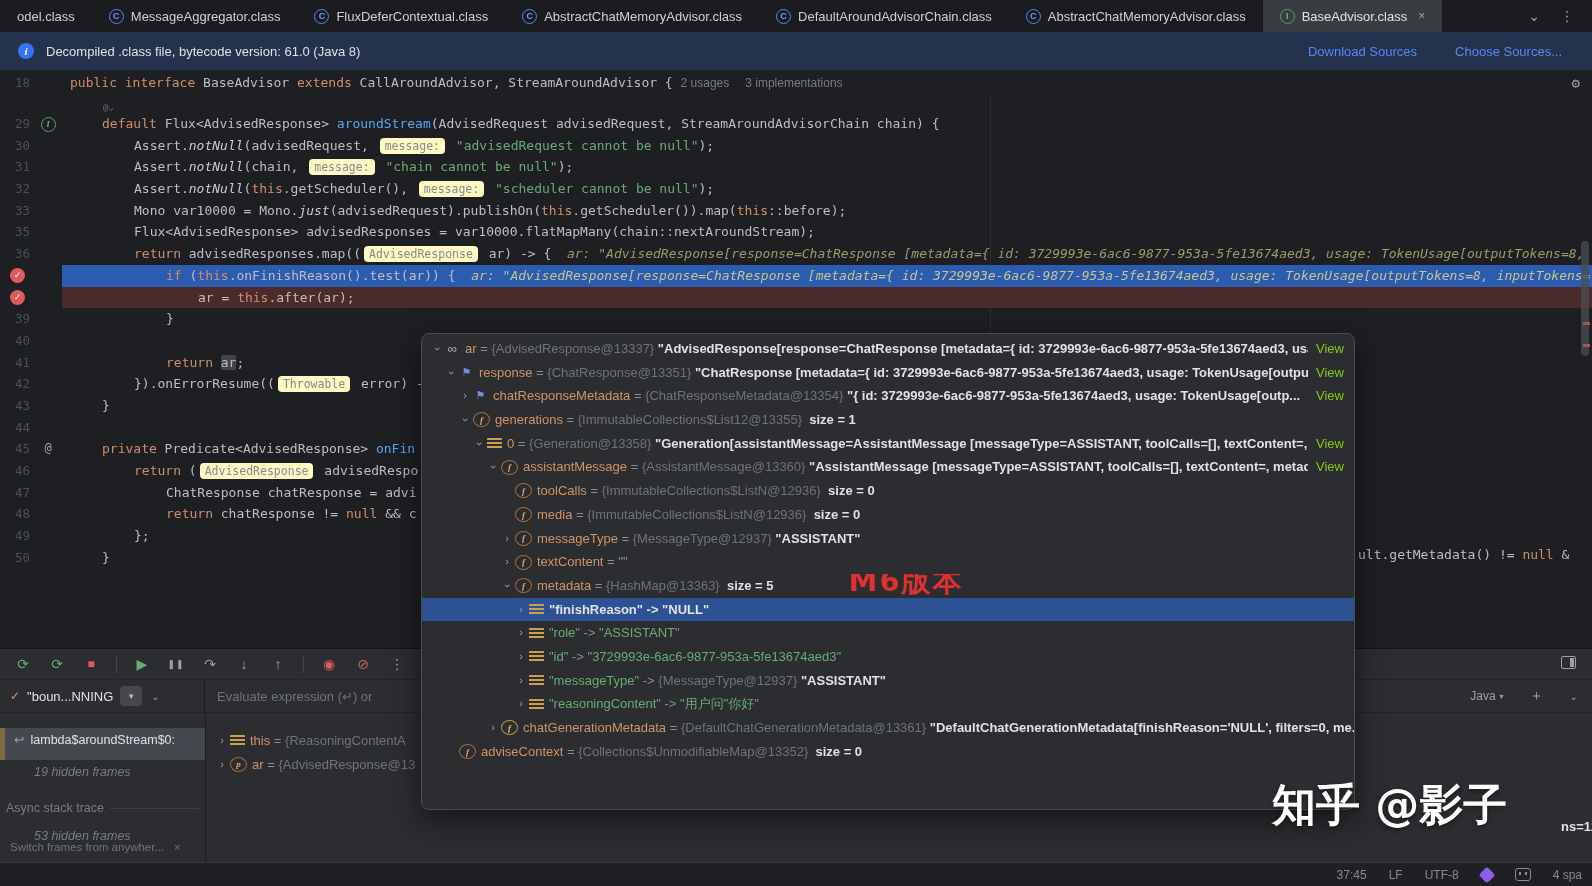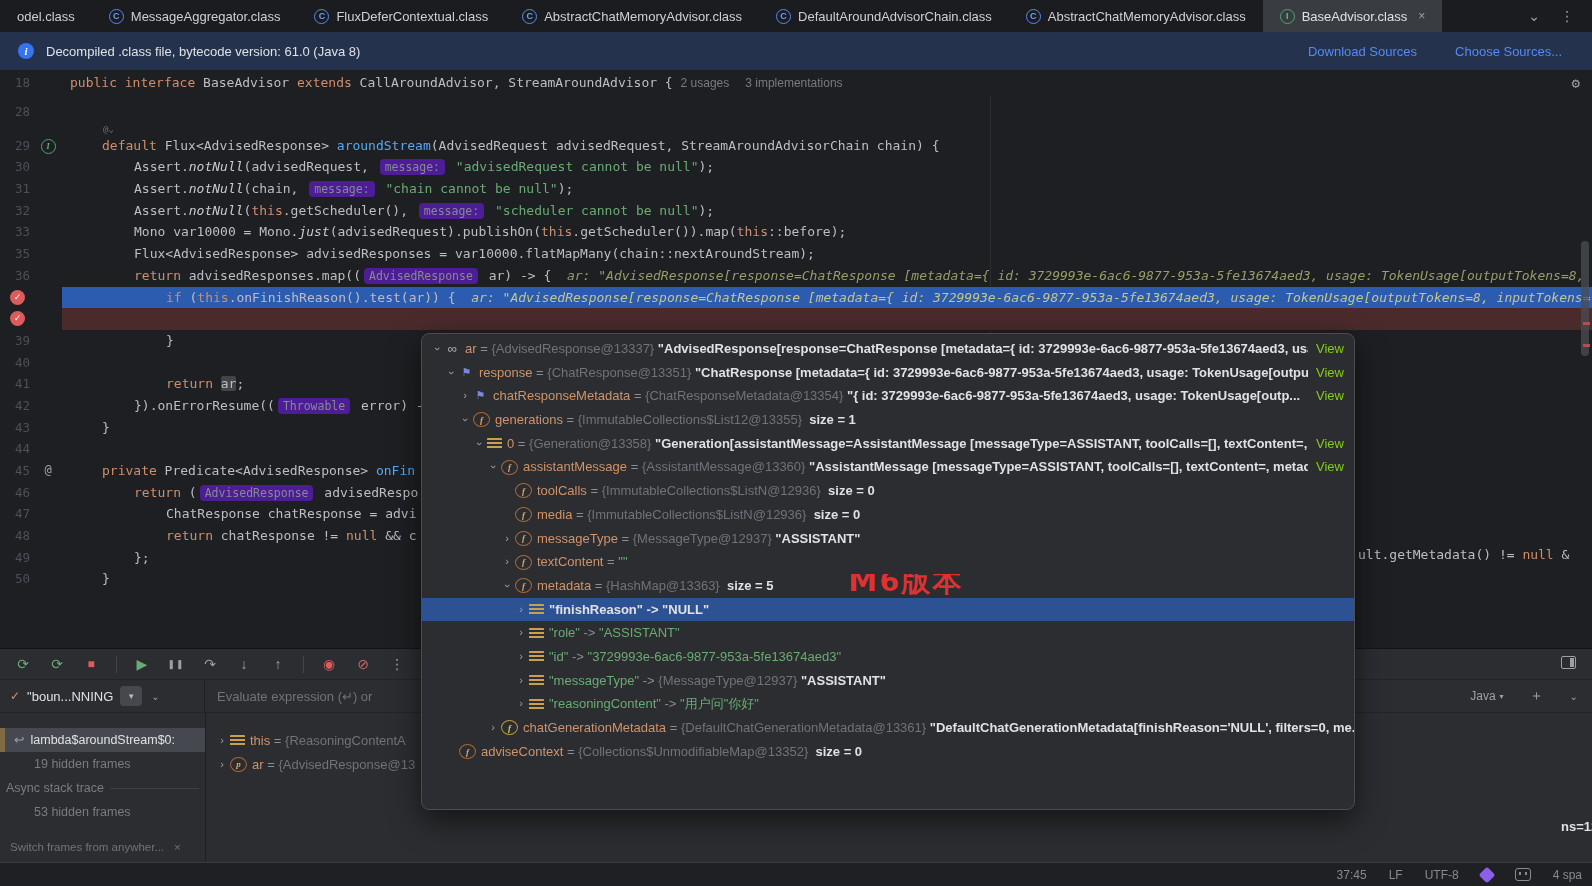--- a/index.html
+++ b/index.html
@@ -34,21 +34,21 @@
   .cbg.bp{background:#4b2a2c;}
   .gnum{position:relative;display:inline-block;width:34px;padding-right:4px;box-sizing:border-box;text-align:right;color:#4b5059;font-size:12.5px;vertical-align:top;}
   .gicon{display:inline-block;width:28px;text-align:center;vertical-align:top;font-size:10px;}
   .gicon.impl{color:#63b981;}
   .gicon.impl i{display:inline-flex;width:13px;height:13px;border:1.4px solid #4fa56b;border-radius:50%;align-items:center;justify-content:center;font:italic 700 8px "Liberation Serif",serif;}
   .gicon.gat{color:#9da0a8;font-size:12px;}
   .bpdot{position:absolute;left:10px;top:3px;width:15px;height:15px;border-radius:50%;background:#db5c5c;color:#fff;font-size:9px;line-height:15px;text-align:center;font-family:"Liberation Sans",sans-serif;}
   .ctext{position:relative;display:inline-block;}
   .sg-d{color:#bcbec4;} .sg-k{color:#cf8e6d;} .sg-s{color:#6aab73;} .sg-m{color:#56a8f5;}
   .sg-i{color:#c8cbd2;font-style:italic;}
-  .sg-p{background:#4c1d95;color:#868a91;border-radius:4px;padding:1px 5px;margin:0 3px;font-size:11.5px;}
+  .sg-p{background:#fef9c3;color:#868a91;border-radius:4px;padding:1px 5px;margin:0 3px;font-size:11.5px;}
   .sg-g{color:#999d66;font-style:italic;}
   .sg-g2{color:#c2c68f;font-style:italic;}
   .sg-h{background:#414549;border-radius:2px;color:#bcbec4;}
   .frag48{position:absolute;left:1358px;top:451px;white-space:pre;font-family:"DejaVu Sans Mono",monospace;font-size:13px;}
   .sbthumb{position:absolute;right:3px;top:145px;width:8px;height:115px;border-radius:4px;background:#4a4d52;opacity:.75;}
   .mark{position:absolute;right:2px;width:7px;height:3px;background:#b05050;}
   .m1{top:226px;} .m2{top:248px;}
   
   .popup{position:absolute;left:421px;top:333px;width:934px;height:477px;background:#2b2d30;border:1px solid #4a4c50;border-radius:8px;box-shadow:0 10px 30px rgba(0,0,0,.55);z-index:20;box-sizing:border-box;overflow:hidden;font-size:13px;}
   .prow{position:relative;height:23.7px;line-height:23.7px;white-space:nowrap;overflow:hidden;display:flex;align-items:center;box-sizing:border-box;}
@@ -83,25 +83,25 @@
   .winicon::after{content:"";position:absolute;right:1px;top:1px;bottom:1px;width:4px;background:#9da0a8;}
   .drow2{position:relative;height:32px;display:flex;border-bottom:1px solid #222427;}
   .threadsel{width:205px;box-sizing:border-box;display:flex;align-items:center;gap:7px;padding:0 8px 0 10px;border-right:1px solid #1e1f22;font-size:13px;color:#dfe1e5;}
   .tcheck{color:#cf8e6d;font-size:12px;}
   .tfilter{width:22px;height:20px;background:#46484d;border-radius:4px;display:inline-flex;align-items:center;justify-content:center;color:#b6b9c0;font-size:8px;cursor:pointer;}
   .tchev{color:#9da0a8;font-size:10px;margin-left:2px;cursor:pointer;}
   .evalbar{flex:1;position:relative;display:flex;align-items:center;padding-left:12px;color:#6f737a;font-size:13px;}
   .evalctrl{position:absolute;right:14px;display:flex;align-items:center;gap:26px;color:#9da0a8;font-size:12px;}
   .evalctrl .jv{display:flex;align-items:center;gap:4px;cursor:pointer;}
   .frames{position:absolute;left:0;top:63px;width:205px;bottom:0;border-right:1px solid #1e1f22;font-size:12.5px;color:#9da0a8;}
-  .frame{position:relative;height:24px;line-height:24px;padding-left:14px;white-space:nowrap;overflow:hidden;cursor:pointer;}
+  .frame{position:relative;height:32px;line-height:24px;padding-left:14px;white-space:nowrap;overflow:hidden;cursor:pointer;}
   .frame.sel{background:#45484e;color:#dfe1e5;}
   .frame.sel::before{content:"";position:absolute;left:0;top:0;bottom:0;width:5px;background:#7f6a44;}
   .frame .fic{color:#9da0a8;margin-right:6px;}
-  .frame.dim{padding-left:34px;color:#787c82;}
+  .frame.dim{padding-left:34px;color:#787c82;font-style:italic;}
   .frame.section{padding-left:6px;color:#787c82;display:flex;align-items:center;gap:6px;}
   .frame.section::after{content:"";flex:1;height:1px;background:#3d4043;margin-right:6px;}
   .fhint{position:absolute;left:10px;bottom:10px;color:#6f737a;font-size:11.5px;display:flex;gap:10px;align-items:center;}
   .fhint .x{cursor:pointer;}
   .dvars{position:absolute;left:205px;top:63px;right:0;bottom:0;font-size:13px;}
   .dvar{position:absolute;left:10px;height:24px;display:flex;align-items:center;white-space:pre;}
   .vartail{position:absolute;left:1356px;top:103px;height:24px;line-height:24px;white-space:pre;font-size:13px;}
   
   .statusbar{position:absolute;left:0;bottom:0;width:100%;height:24px;background:#1f2023;border-top:1px solid #393b40;display:flex;align-items:center;justify-content:flex-end;gap:22px;padding-right:10px;box-sizing:border-box;color:#868a91;font-size:12px;}
   .ai-ic{width:12px;height:12px;background:#8b5fe8;transform:rotate(45deg);border-radius:3px;}
@@ -160,31 +160,30 @@
       <a>Download Sources</a>
       <a>Choose Sources...</a>
     </div>
   </div>
 
   <div class="sticky"><span class="gnum">18</span><span class="gicon"> </span><span class="ctext"><span class="sg-k">public</span><span class="sg-d"> </span><span class="sg-k">interface</span><span class="sg-d"> BaseAdvisor </span><span class="sg-k">extends</span><span class="sg-d"> CallAroundAdvisor, StreamAroundAdvisor { </span></span><span class="hints"><span>2 usages</span><span>3 implementations</span></span><span class="gear">⚙</span></div>
 
   <div class="editor">
     <div class="guide"></div>
     <div style="padding-top: 5px;">
-        <div class="crow"><span class="gnum">28</span><span class="gicon"></span><span class="ctext" style="padding-left: 8px;"></span></div>
         <div class="crow inlayrow">@⌄</div>
         <div class="crow"><span class="gnum">29</span><span class="gicon impl"><i>I</i></span><span class="ctext" style="padding-left: 40px;"><span class="sg-k">default </span><span class="sg-d">Flux&lt;AdvisedResponse&gt; </span><span class="sg-m">aroundStream</span><span class="sg-d">(AdvisedRequest advisedRequest, StreamAroundAdvisorChain chain) {</span></span></div>
         <div class="crow"><span class="gnum">30</span><span class="gicon"></span><span class="ctext" style="padding-left: 72px;"><span class="sg-d">Assert.</span><span class="sg-i">notNull</span><span class="sg-d">(advisedRequest, </span><span class="sg-p">message:</span><span class="sg-s"> "advisedRequest cannot be null"</span><span class="sg-d">);</span></span></div>
         <div class="crow"><span class="gnum">31</span><span class="gicon"></span><span class="ctext" style="padding-left: 72px;"><span class="sg-d">Assert.</span><span class="sg-i">notNull</span><span class="sg-d">(chain, </span><span class="sg-p">message:</span><span class="sg-s"> "chain cannot be null"</span><span class="sg-d">);</span></span></div>
         <div class="crow"><span class="gnum">32</span><span class="gicon"></span><span class="ctext" style="padding-left: 72px;"><span class="sg-d">Assert.</span><span class="sg-i">notNull</span><span class="sg-d">(</span><span class="sg-k">this</span><span class="sg-d">.getScheduler(), </span><span class="sg-p">message:</span><span class="sg-s"> "scheduler cannot be null"</span><span class="sg-d">);</span></span></div>
         <div class="crow"><span class="gnum">33</span><span class="gicon"></span><span class="ctext" style="padding-left: 72px;"><span class="sg-d">Mono var10000 = Mono.</span><span class="sg-i">just</span><span class="sg-d">(advisedRequest).publishOn(</span><span class="sg-k">this</span><span class="sg-d">.getScheduler()).map(</span><span class="sg-k">this</span><span class="sg-d">::before);</span></span></div>
         <div class="crow"><span class="gnum">35</span><span class="gicon"></span><span class="ctext" style="padding-left: 72px;"><span class="sg-d">Flux&lt;AdvisedResponse&gt; advisedResponses = var10000.flatMapMany(chain::nextAroundStream);</span></span></div>
         <div class="crow"><span class="gnum">36</span><span class="gicon"></span><span class="ctext" style="padding-left: 72px;"><span class="sg-k">return</span><span class="sg-d"> advisedResponses.map((</span><span class="sg-p">AdvisedResponse</span><span class="sg-d"> ar) -&gt; {  </span><span class="sg-g">ar: "AdvisedResponse[response=ChatResponse [metadata={ id: 3729993e-6ac6-9877-953a-5fe13674aed3, usage: TokenUsage[outputTokens=8, in</span></span></div>
         <div class="crow"><div class="cbg exec"></div><span class="gnum"><span class="bpdot">✓</span></span><span class="gicon"></span><span class="ctext" style="padding-left: 104px;"><span class="sg-k">if</span><span class="sg-d"> (</span><span class="sg-k">this</span><span class="sg-d">.onFinishReason().test(ar)) {  </span><span class="sg-g2">ar: "AdvisedResponse[response=ChatResponse [metadata={ id: 3729993e-6ac6-9877-953a-5fe13674aed3, usage: TokenUsage[outputTokens=8, inputTokens=</span></span></div>
-        <div class="crow"><div class="cbg bp"></div><span class="gnum"><span class="bpdot">✓</span></span><span class="gicon"></span></div>
+        <div class="crow"><div class="cbg bp"></div><span class="gnum"><span class="bpdot">✓</span></span><span class="gicon"></span><span class="ctext" style="padding-left: 136px;"><span class="sg-d">ar = </span><span class="sg-k">this</span><span class="sg-d">.after(ar);</span></span></div>
         <div class="crow"><span class="gnum">39</span><span class="gicon"></span><span class="ctext" style="padding-left: 104px;"><span class="sg-d">}</span></span></div>
         <div class="crow"><span class="gnum">40</span><span class="gicon"></span><span class="ctext" style="padding-left: 8px;"></span></div>
         <div class="crow"><span class="gnum">41</span><span class="gicon"></span><span class="ctext" style="padding-left: 104px;"><span class="sg-k">return</span><span class="sg-d"> </span><span class="sg-h">ar</span><span class="sg-d">;</span></span></div>
         <div class="crow"><span class="gnum">42</span><span class="gicon"></span><span class="ctext" style="padding-left: 72px;"><span class="sg-d">}).onErrorResume((</span><span class="sg-p">Throwable</span><span class="sg-d"> error) -</span></span></div>
         <div class="crow"><span class="gnum">43</span><span class="gicon"></span><span class="ctext" style="padding-left: 40px;"><span class="sg-d">}</span></span></div>
         <div class="crow"><span class="gnum">44</span><span class="gicon"></span><span class="ctext" style="padding-left: 8px;"></span></div>
         <div class="crow"><span class="gnum">45</span><span class="gicon gat">@</span><span class="ctext" style="padding-left: 40px;"><span class="sg-k">private</span><span class="sg-d"> Predicate&lt;AdvisedResponse&gt; </span><span class="sg-m">onFin</span></span></div>
         <div class="crow"><span class="gnum">46</span><span class="gicon"></span><span class="ctext" style="padding-left: 72px;"><span class="sg-k">return</span><span class="sg-d"> (</span><span class="sg-p">AdvisedResponse</span><span class="sg-d"> advisedRespo</span></span></div>
         <div class="crow"><span class="gnum">47</span><span class="gicon"></span><span class="ctext" style="padding-left: 104px;"><span class="sg-d">ChatResponse chatResponse = advi</span></span></div>
         <div class="crow"><span class="gnum">48</span><span class="gicon"></span><span class="ctext" style="padding-left: 104px;"><span class="sg-k">return</span><span class="sg-d"> chatResponse != </span><span class="sg-k">null</span><span class="sg-d"> &amp;&amp; c</span></span></div>
@@ -347,20 +346,21 @@
           <span class="ptext"><span class="sg-n">chatGenerationMetadata</span><span class="sg-eq"> = </span><span class="sg-r">{DefaultChatGenerationMetadata@13361} </span><span class="sg-w">"DefaultChatGenerationMetadata[finishReason='NULL', filters=0, me...</span></span>
         </div>
         <div class="prow" style="padding-left: 22px;">
           <span class="pchev"></span>
           <span class="picon ic-field">f</span>
           <span class="ptext"><span class="sg-n">adviseContext</span><span class="sg-eq"> = </span><span class="sg-r">{Collections$UnmodifiableMap@13352}  </span><span class="sg-sz">size = 0</span></span>
         </div>
       </div>
   </div>
 
+  <div class="watermark">知乎 @影子</div>
 
   <div class="statusbar">
     <span>37:45</span>
     <span>LF</span>
     <span>UTF-8</span>
     <span class="ai-ic"></span>
     <span class="robot-ic"></span>
     <span>4 spa</span>
   </div>
 

